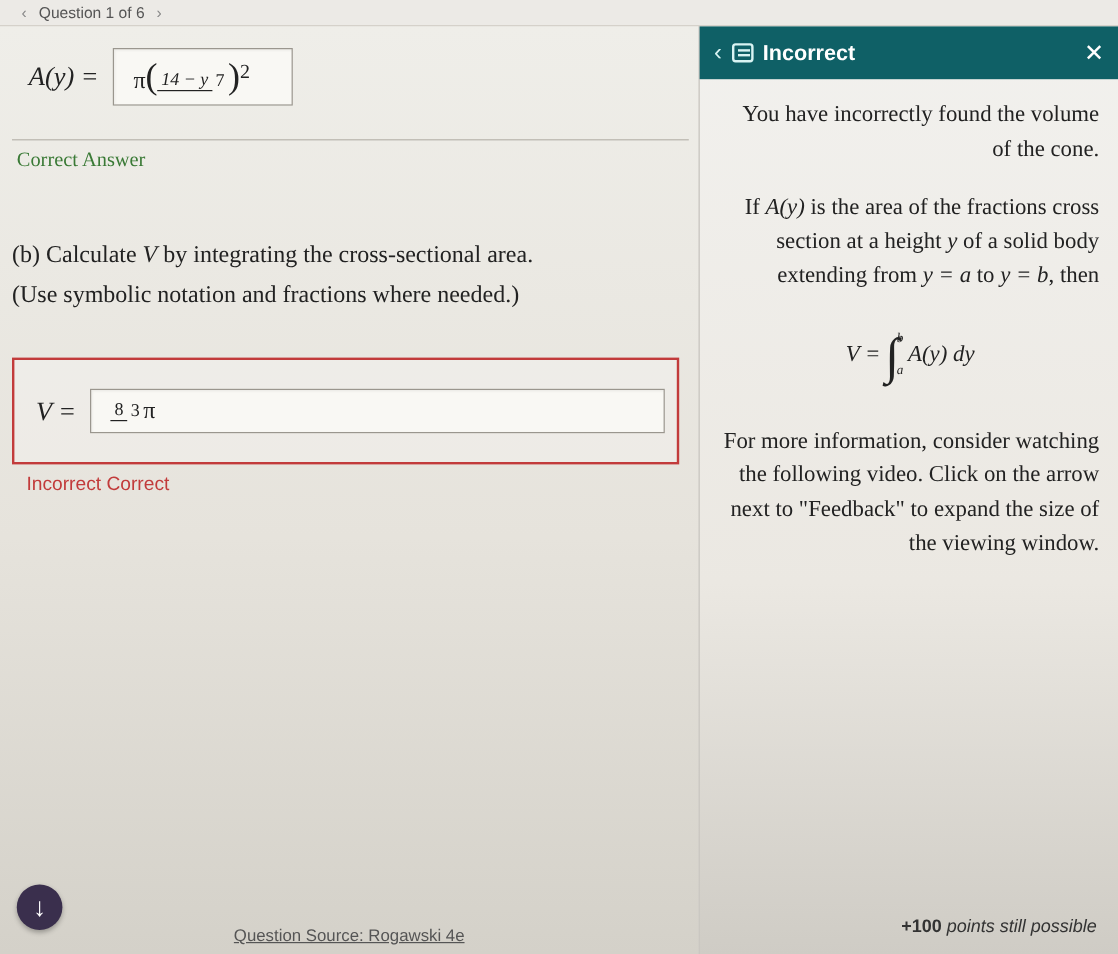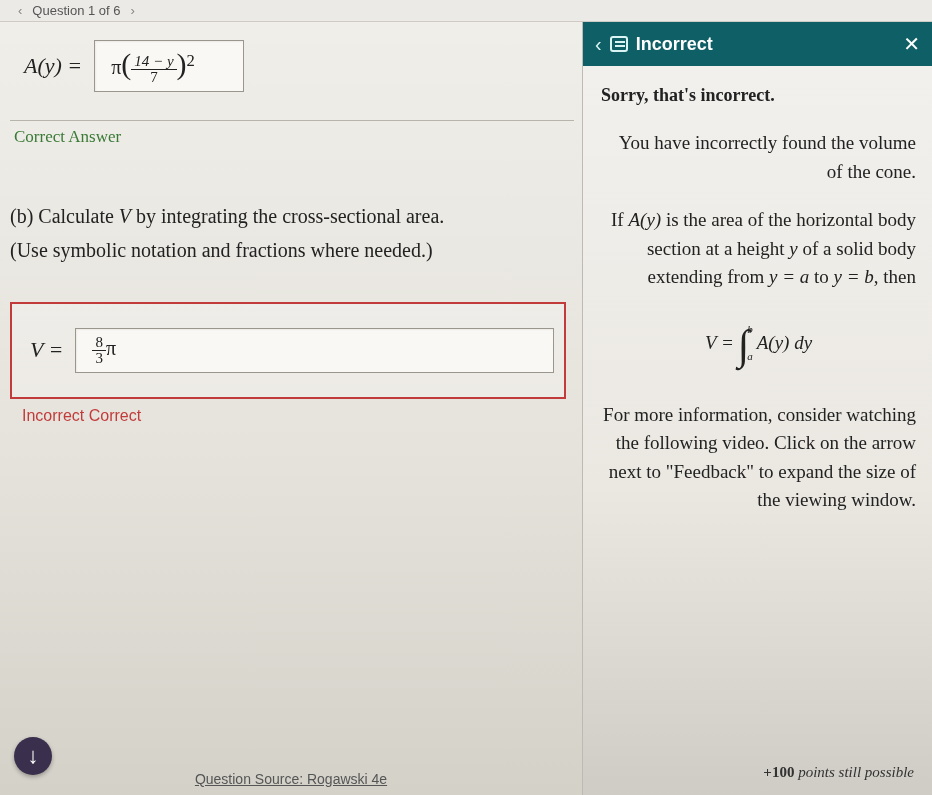--- a/index.html
+++ b/index.html
@@ -71,21 +71,21 @@
   .integral {
     display:inline-flex; align-items:center; gap:4px;
     font-style: italic;
   }
   .intsym { font-size: 42px; position:relative; top:2px; }
   .int-limits { display:flex; flex-direction:column; font-size:11px; line-height:1; font-style:italic; margin-left:-6px;}
   .int-limits .upper{ position:relative; top:-8px;}
   .int-limits .lower{ position:relative; bottom:-8px;}
   .points {
     text-align:right;
-    font-family: Liberation Serif, serif;
+    font-family: Liberation Sans, sans-serif;
     font-size: 15px;
     color:#333;
     padding: 8px 18px 14px 0;
     margin-top:auto;
   }
   .points b{ font-weight:bold; }
   .points .rest{ font-style: italic; }
 
   
   .ans-row {
@@ -133,21 +133,20 @@
   }
   .incorrect-wrap .ans-row { border-bottom:none; padding:0; margin:0; }
   .status-incorrect {
     color: #c23b3b;
     font-family: Arial, sans-serif;
     font-size: 16px;
     margin: 6px 0 0 12px;
   }
   .frac {
     display:inline-flex;
-    flex-direction: column;
     align-items:center;
     vertical-align: middle;
     line-height:1;
     font-size: 15px;
   }
   .frac .num { border-bottom: 1.2px solid #222; padding: 0 3px; }
   .frac .den { padding: 0 3px; }
   .pi { font-style: normal; }
   .down-btn {
     position:absolute;
@@ -239,26 +238,25 @@
   </div>
 
   <div class="right">
     <div class="fb-header">
       <span class="back">‹</span>
       <span class="fb-icon"></span>
       <span class="title">Incorrect</span>
       <span class="close">✕</span>
     </div>
     <div class="fb-body">
-      <div class="lead">Sorry, that's incorrect.</div>
 
       <p>You have incorrectly found the volume of the cone.</p>
 
       <p>
-        <span>If </span><span class="it">A(y)</span><span> is the area of the horizontal body section at a height </span><span class="it">y</span><span> of a solid body extending from </span><span class="it">y = a</span><span> to </span><span class="it">y = b</span><span>, then</span>
+        <span>If </span><span class="it">A(y)</span><span> is the area of the fractions cross section at a height </span><span class="it">y</span><span> of a solid body extending from </span><span class="it">y = a</span><span> to </span><span class="it">y = b</span><span>, then</span>
       </p>
 
       <div class="formula-block">
         <span class="integral">
           <span>V =</span>
           <span class="intsym">∫</span>
           <span class="int-limits">
             <span class="upper">b</span>
             <span class="lower">a</span>
           </span>

